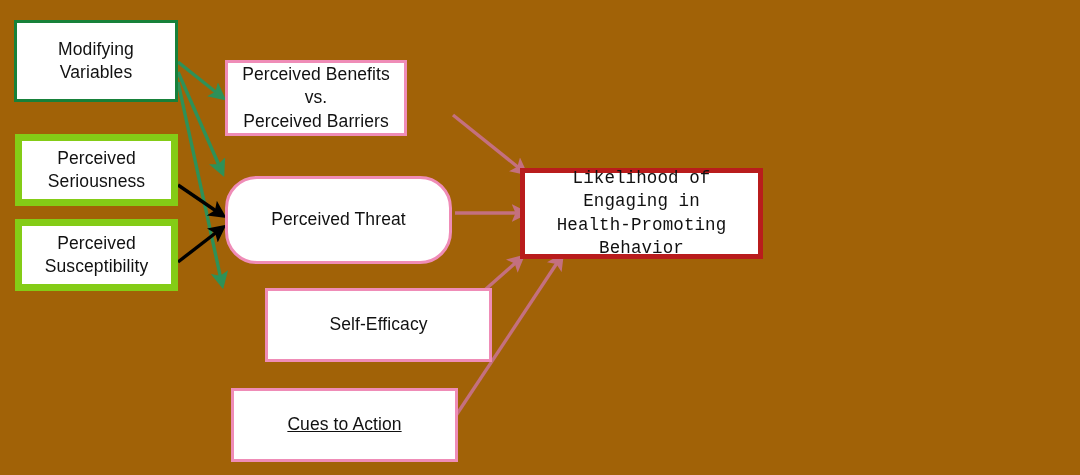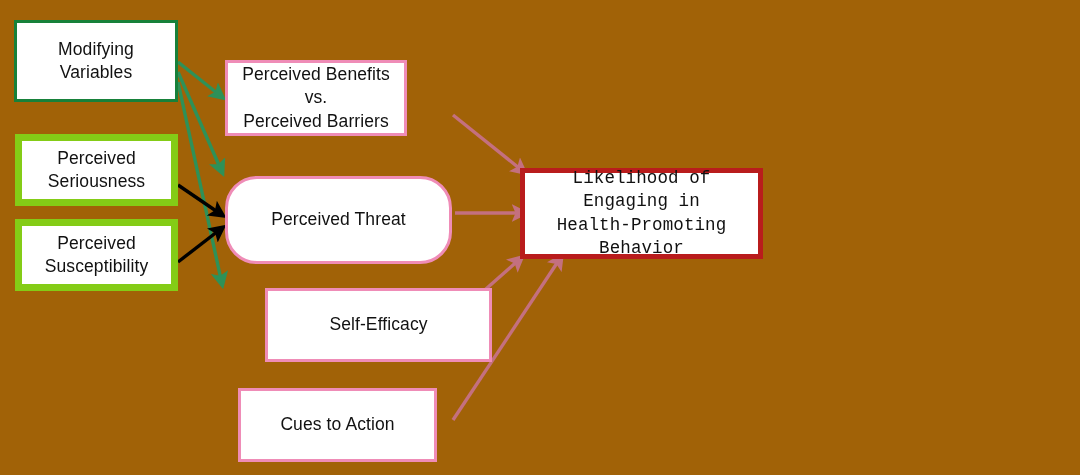--- a/index.html
+++ b/index.html
@@ -106,21 +106,21 @@
       <div class="node node-pink" style="left: 225px; top: 60px; width: 182px; height: 76px;">
         <span class="label">Perceived Benefits vs.
 Perceived Barriers</span>
       </div>
       <div class="node node-pink" style="left: 225px; top: 176px; width: 227px; height: 88px; border-radius: 32px;">
         <span class="label">Perceived Threat</span>
       </div>
       <div class="node node-pink" style="left: 225px; top: 288px; width: 227px; height: 74px; margin-left: 40px;">
         <span class="label">Self-Efficacy</span>
       </div>
-      <div class="node node-pink" style="left: 238px; top: 388px; width: 199px; height: 74px;">
+      <div class="node node-pink" style="left: 231px; top: 388px; width: 227px; height: 74px; text-decoration: underline;">
         <span class="label">Cues to Action</span>
       </div>
       <div class="node node-outcome" style="left: 520px; top: 168px; width: 243px; height: 91px;">
         <span class="label">Likelihood of Engaging in
 Health-Promoting
 Behavior</span>
       </div>
     </div>
 
 </div>

